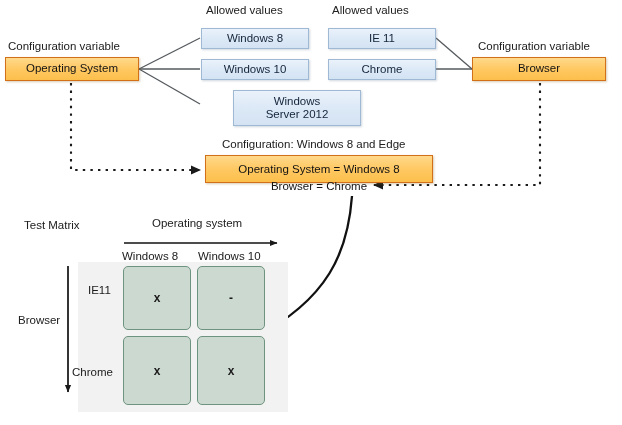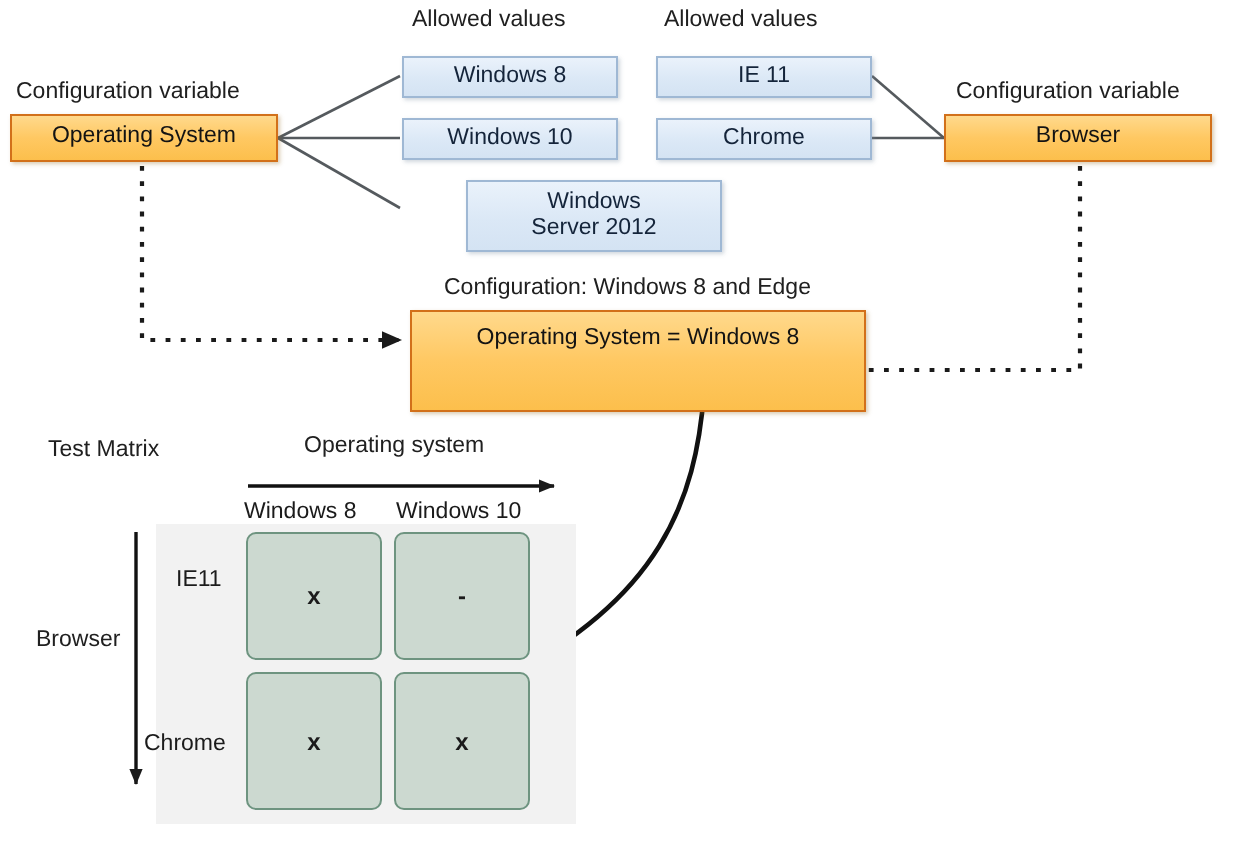--- a/index.html
+++ b/index.html
@@ -148,22 +148,23 @@
   <div class="node blue" style="left:328px;top:59px;width:108px;height:21px;">
     <span>Chrome</span>
   </div>
 
   <div class="node orange" style="left:472px;top:57px;width:134px;height:24px;">
     <span>Browser</span>
   </div>
 
   <div class="lbl bold" style="left:222px;top:139px;text-align:right;">Configuration: Windows 8 and Edge</div>
 
-  <div class="cfgbox" style="left:205px;top:155px;width:228px;height:51px;">
+  <div class="cfgbox" style="left:205px;top:155px;width:228px;height:28px;">
     <div class="cfgline">Operating System = Windows 8</div>
+    <div class="cfgline">Browser = Chrome</div>
   </div>
 
   <div class="lbl bold" style="left:24px;top:220px;">Test Matrix</div>
 
   <div class="lbl" style="left:152px;top:218px;">Operating system</div>
   <div class="lbl" style="left:18px;top:315px;">Browser</div>
 
   <div class="matrix-bg" style="left:78px;top:262px;width:210px;height:150px;"></div>
 
   <div class="colhdr" style="left:122px;top:250px;">Windows 8</div>

